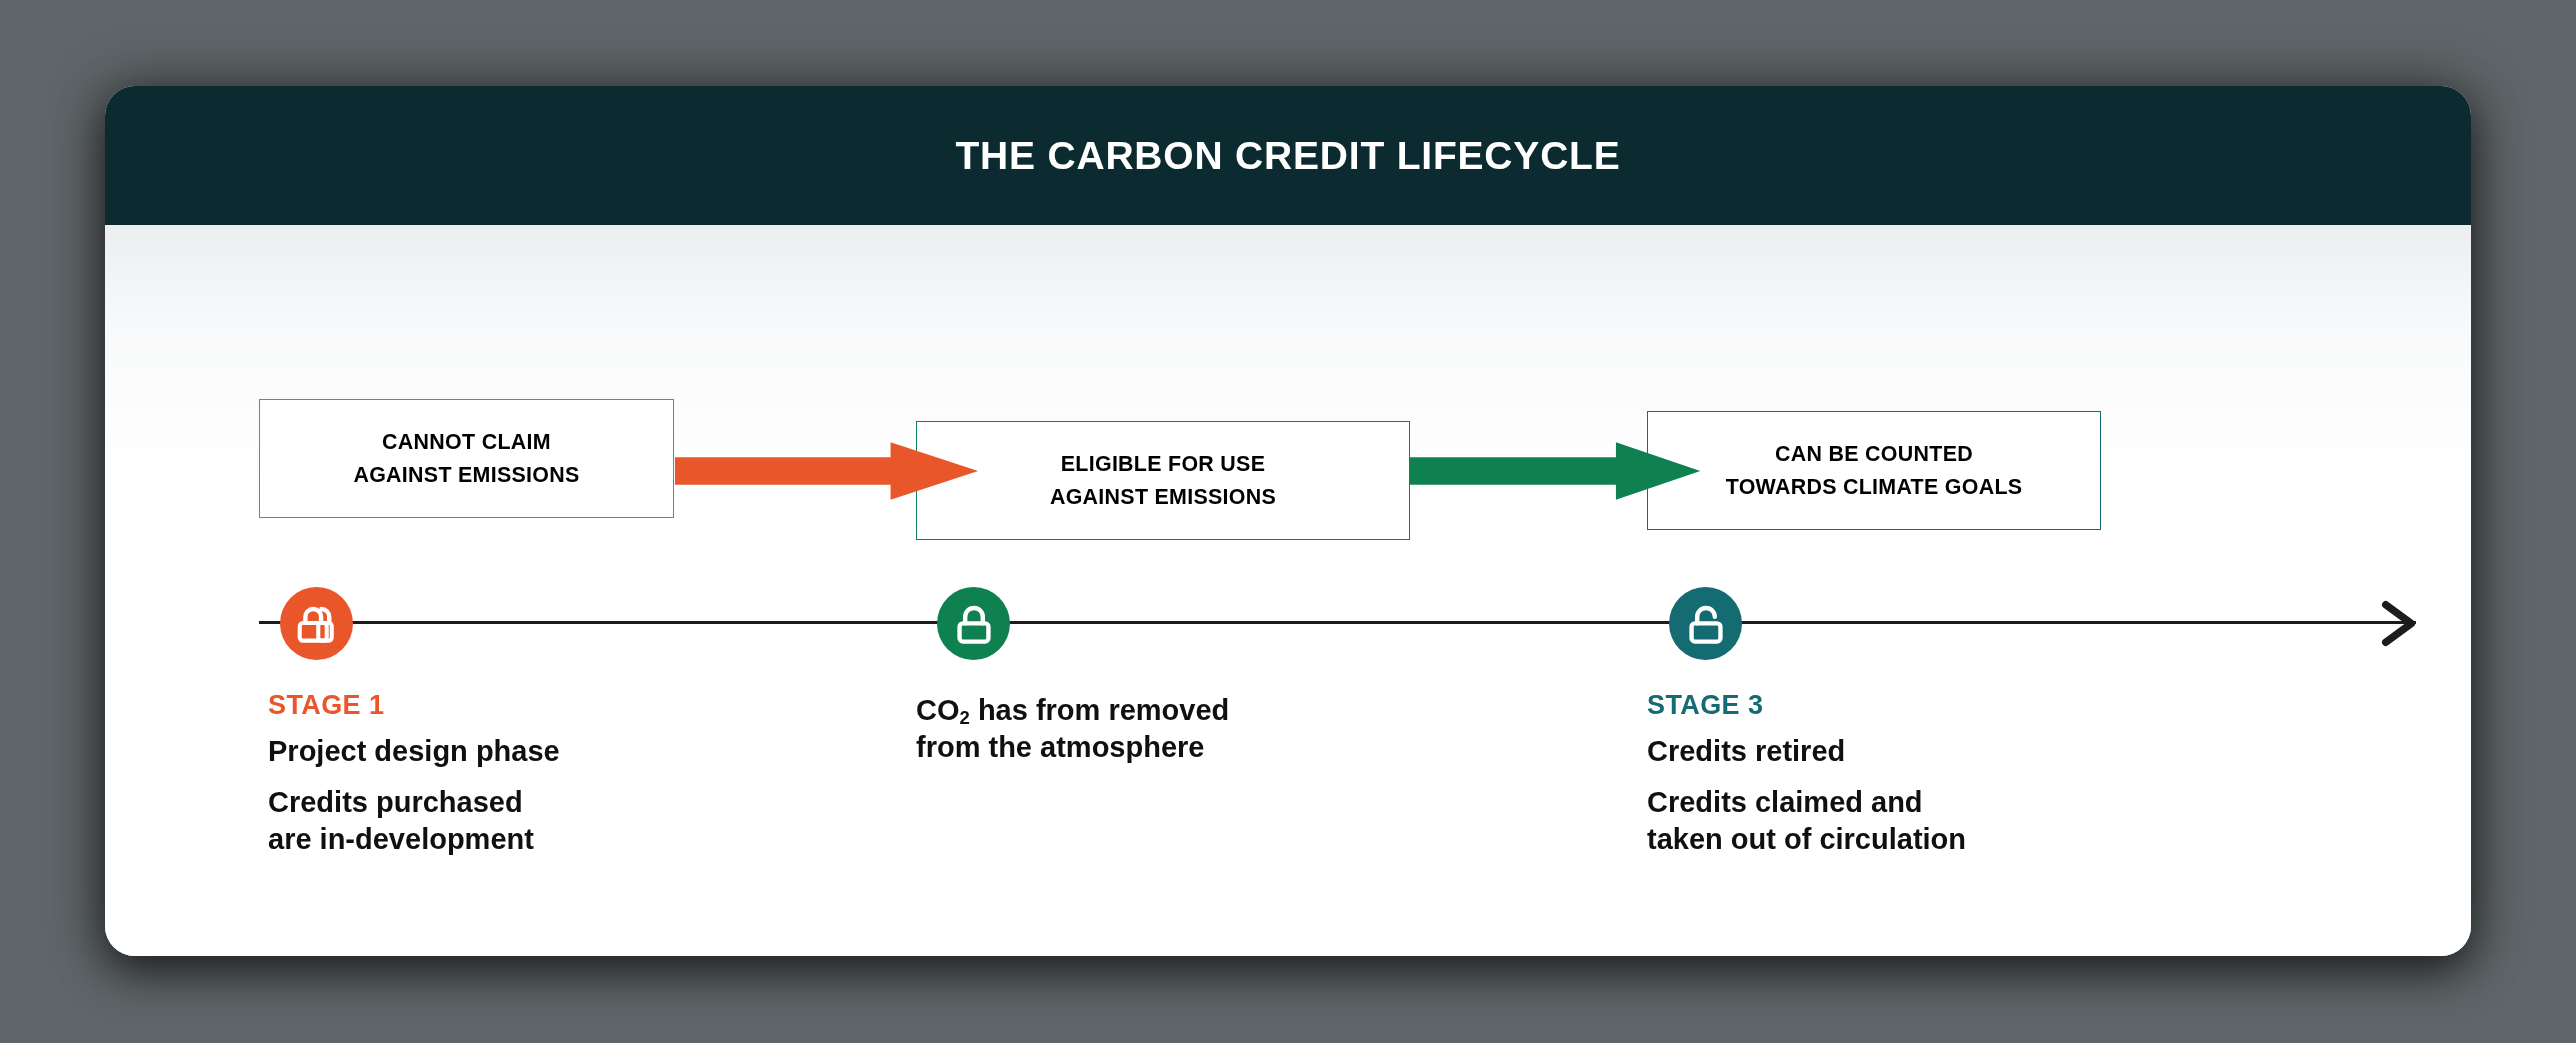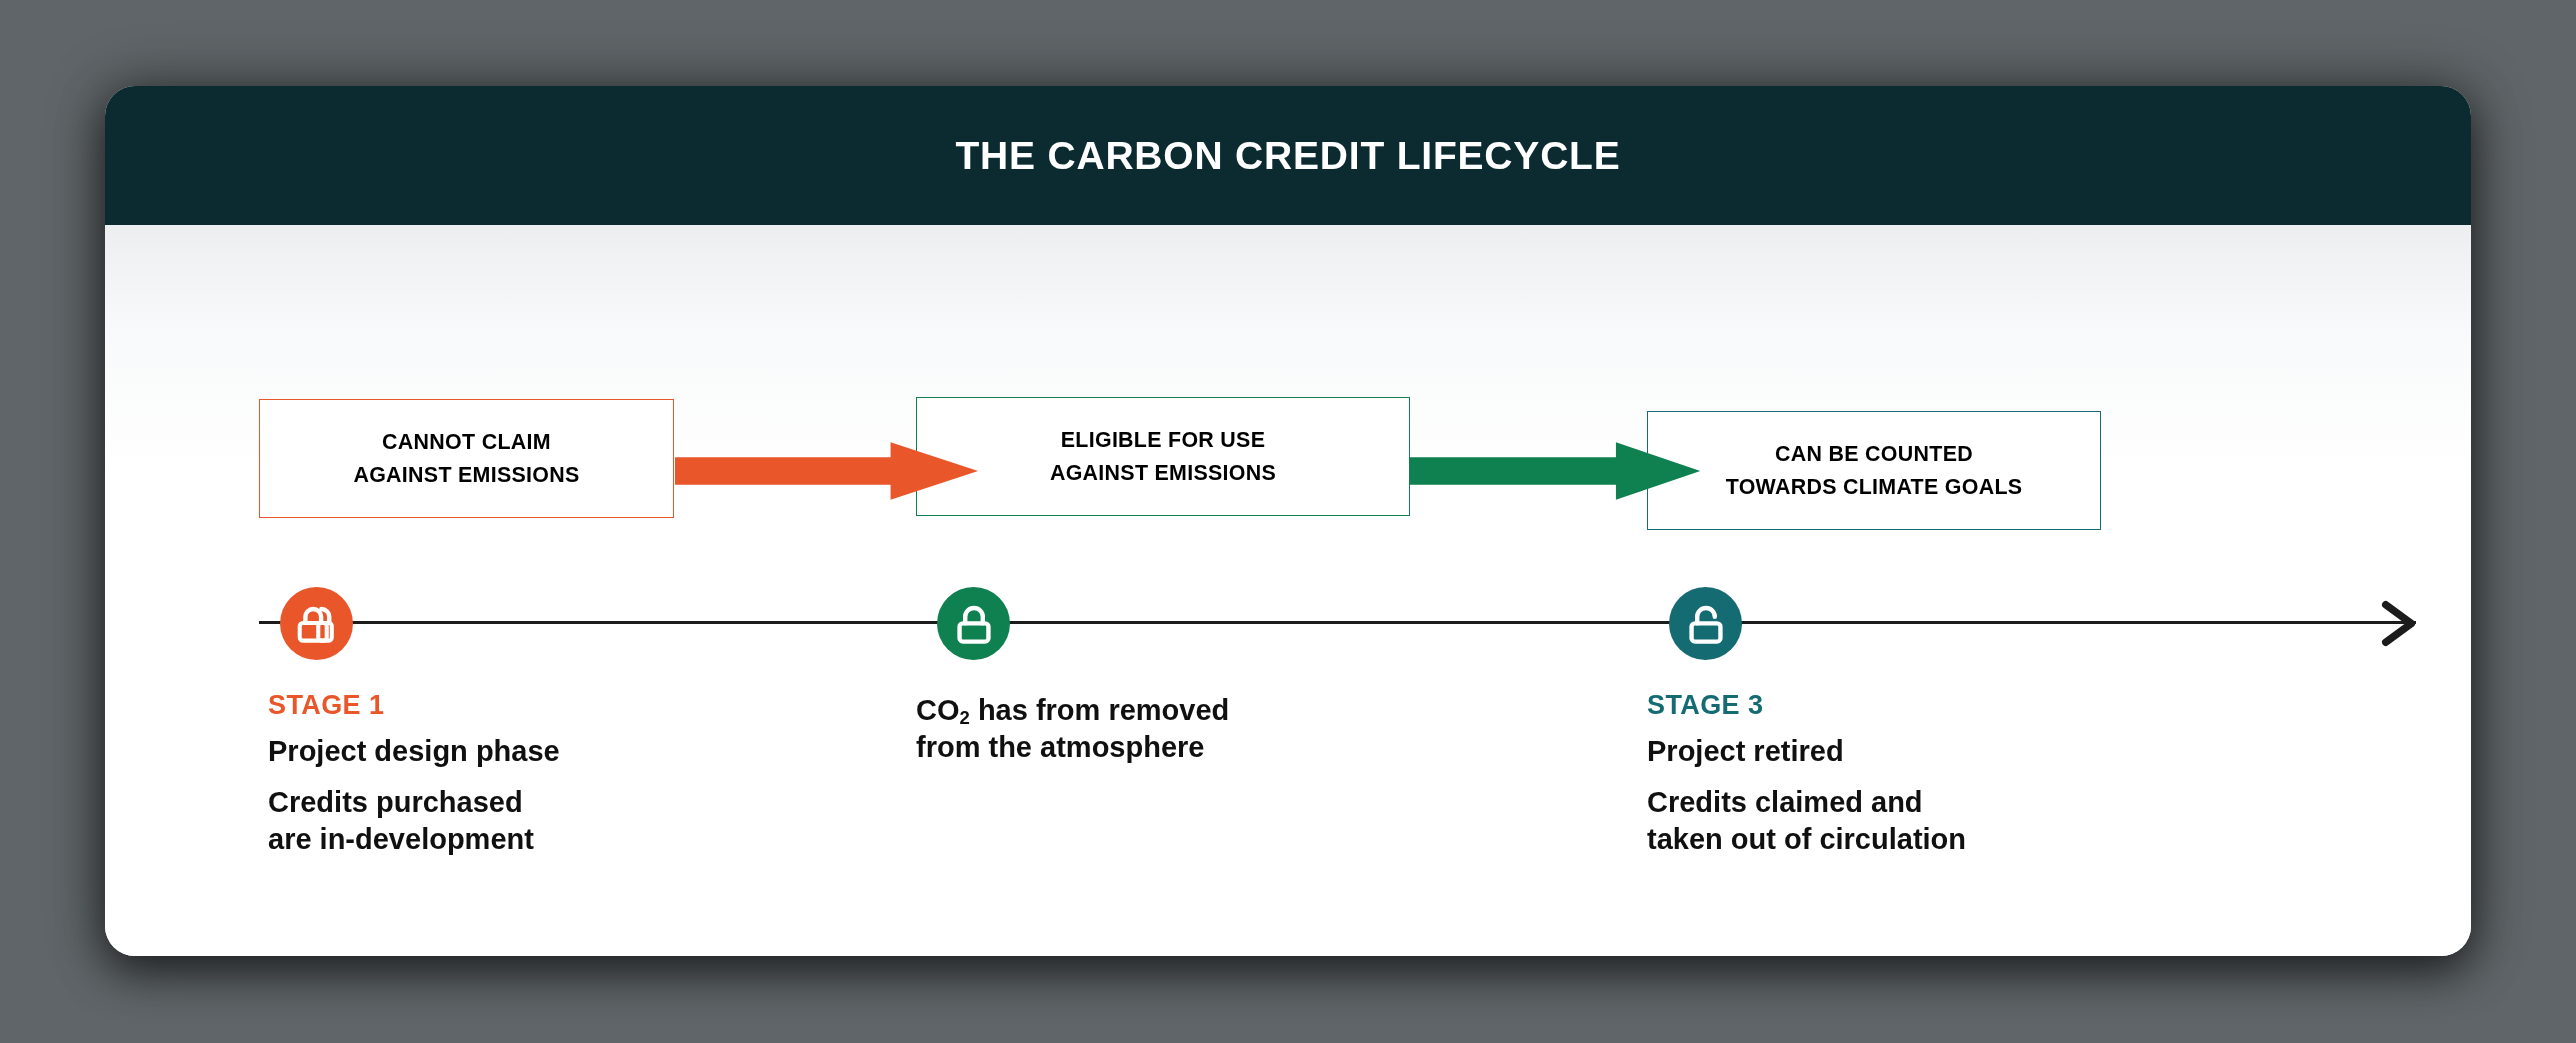--- a/index.html
+++ b/index.html
@@ -159,21 +159,21 @@
       <div class="card-title">THE CARBON CREDIT LIFECYCLE</div>
     </div>
 
     <div class="card-body">
 
       <div class="status-box" style="left:154px; top:174px; width:415px; height:119px; border-color:#E8562A;text-align:right;">
         <div class="line">CANNOT CLAIM</div>
         <div class="line">AGAINST EMISSIONS</div>
       </div>
 
-      <div class="status-box" style="left:811px; top:172px; width:494px; height:119px; border-color:#0F8150;">
+      <div class="status-box" style="left:811px; top:196px; width:494px; height:119px; border-color:#0F8150;">
         <div class="line">ELIGIBLE FOR USE</div>
         <div class="line">AGAINST EMISSIONS</div>
       </div>
 
       <div class="status-box" style="left:1542px; top:186px; width:454px; height:119px; border-color:#146B72;">
         <div class="line">CAN BE COUNTED</div>
         <div class="line">TOWARDS CLIMATE GOALS</div>
       </div>
 
       <div class="block-arrow" style="left:569px; top:216px;">
@@ -238,21 +238,21 @@
 
       <div class="stage-col" style="left:811px; top:467px;">
         <div class="stage-desc">
           <span class="dl"><span><span>CO</span><sub>2</sub></span><span> has from removed</span></span>
           <span class="dl">from the atmosphere</span>
         </div>
       </div>
 
       <div class="stage-col" style="left:1542px; top:467px;">
         <div class="stage-kicker" style="color:#146B72;">STAGE 3</div>
-        <div class="stage-head">Project retired</div>
+        <div class="stage-head">Credits retired</div>
         <div class="stage-desc">
           <span class="dl">Credits claimed and</span>
           <span class="dl">taken out of circulation</span>
         </div>
       </div>
 
     </div>
   </div>
 </div>
 

